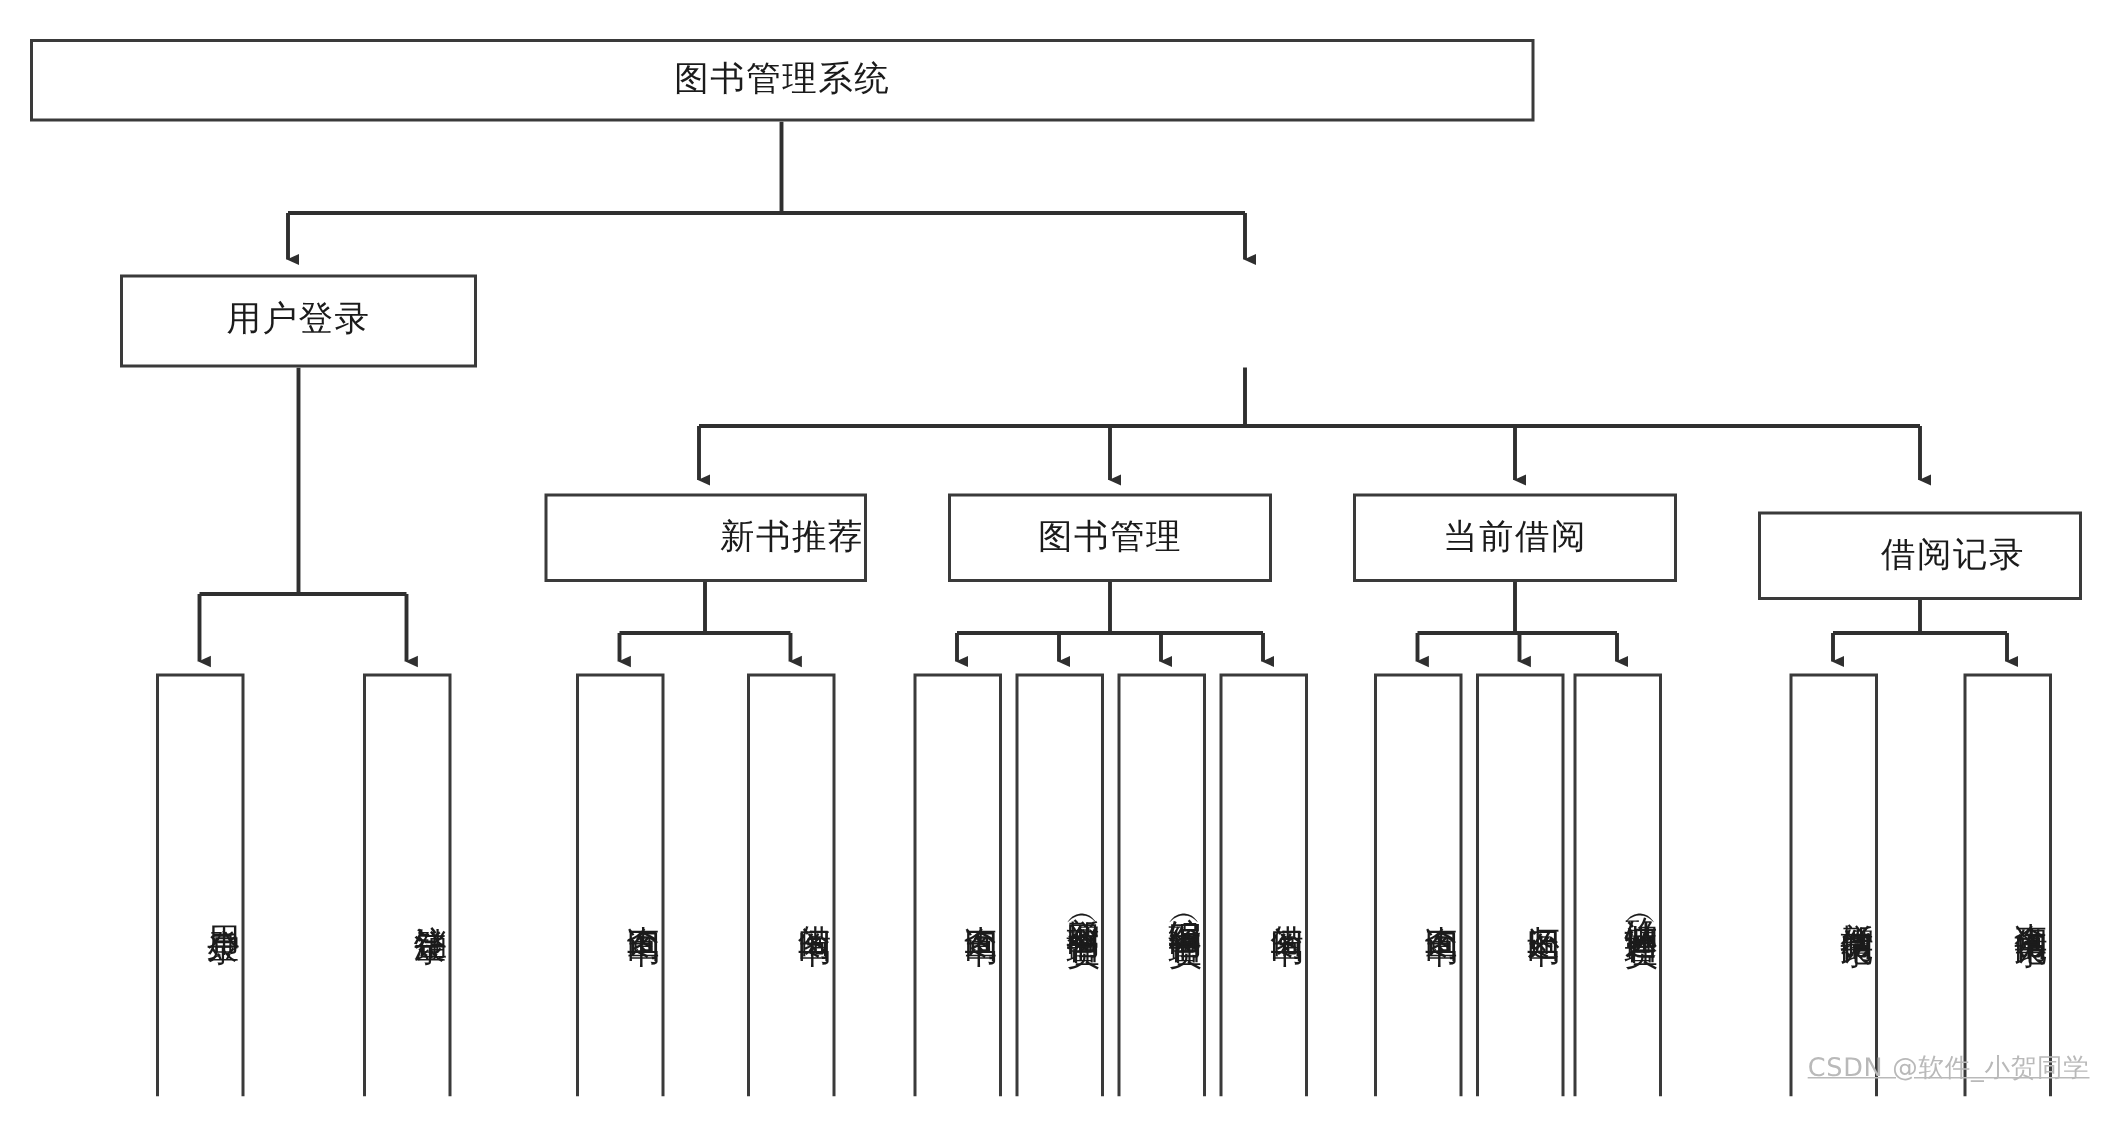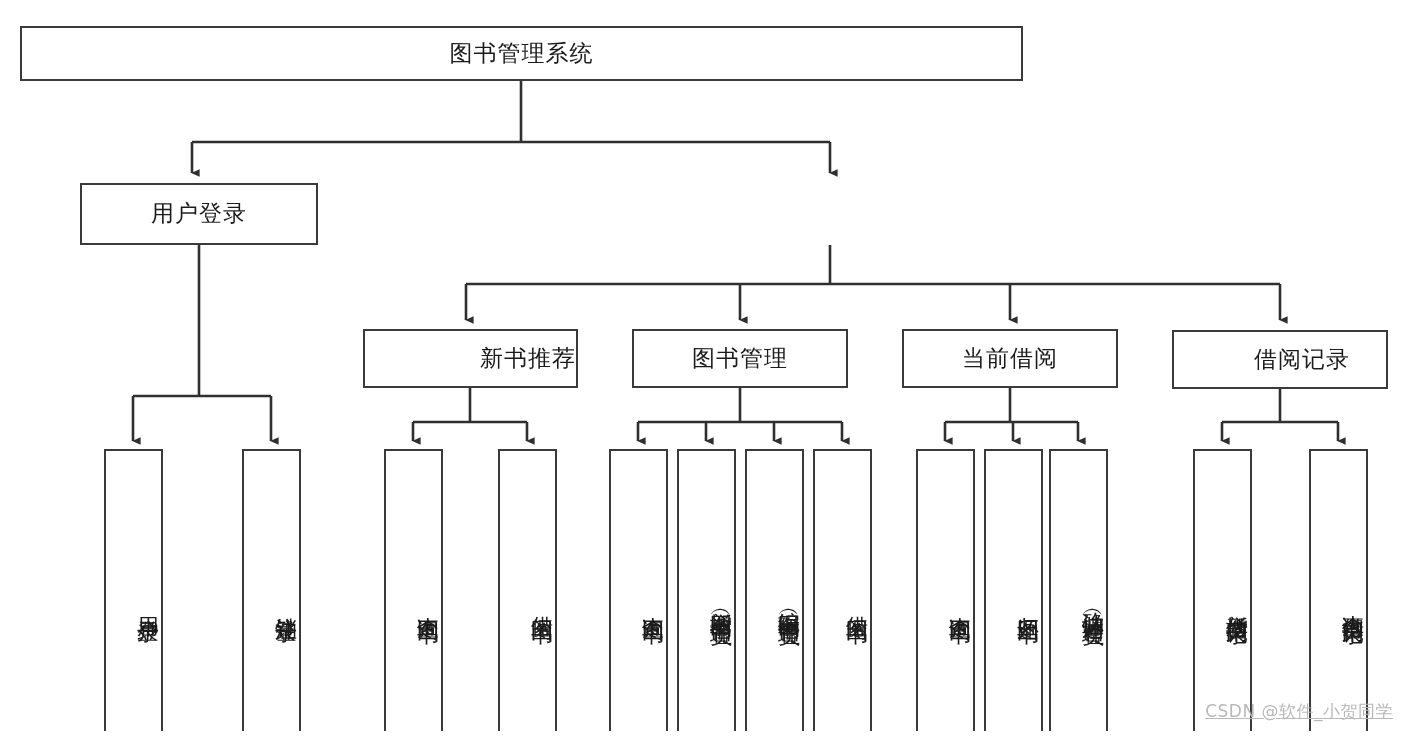--- a/index.html
+++ b/index.html
@@ -140,21 +140,21 @@
   </div>
 
   <div class="node node-h" style="left:632px; top:316px; width:216px; height:59px;">
     <span>图书管理</span>
   </div>
 
   <div class="node node-h" style="left:902px; top:316px; width:216px; height:59px;">
     <span>当前借阅</span>
   </div>
 
-  <div class="node node-h" style="left:1172px; top:317px; width:216px; height:59px;padding-left:44px;">
+  <div class="node node-h" style="left:1172px; top:328px; width:216px; height:59px;padding-left:44px;">
     <span>借阅记录</span>
   </div>
 
   <div class="node node-v" style="left:104px; top:436px; width:59px; height:297px;">
     <span class="vtext">用户登录</span>
   </div>
 
   <div class="node node-v" style="left:242px; top:436px; width:59px; height:297px;">
     <span class="vtext">注销登录</span>
   </div>

